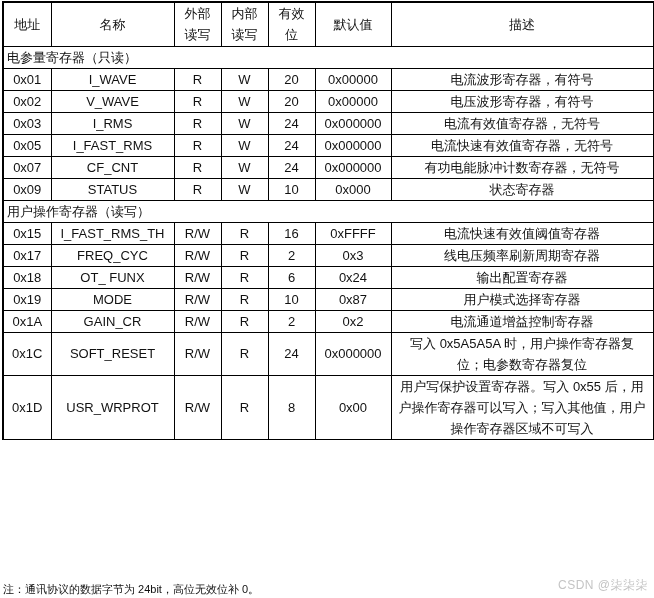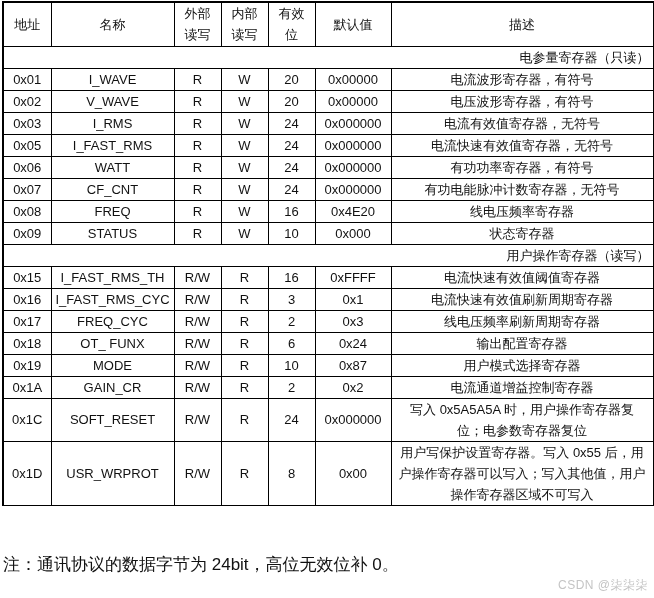--- a/index.html
+++ b/index.html
@@ -22,28 +22,28 @@
       vertical-align: middle;
       font-weight: normal;
       padding: 0 3px;
       line-height: 21px;
       height: 21.5px;
       overflow: hidden;
       white-space: nowrap;
     }
     table.reg th { height: 44px; line-height: 21px; white-space: normal; }
     table.reg th.narrow { padding: 0 6px; margin-top: 36px; }
-    table.reg td.section { text-align: right; height: 21px; }
+    table.reg td.section { text-align: left; height: 21px; }
     table.reg td.desc { white-space: normal; line-height: 21px; padding: 0 6px; }
     .tall2 td { height: 43px; }
     .tall4 td { height: 83px; }
     table.reg { border-left: 2px solid #000; border-top: 2px solid #000; }
     .note {
-      position: absolute; left: 3px; top: 556px;
-      font-size: 17px; line-height: 18px; color: #111;
+      position: absolute; left: 3px; top: 580px;
+      font-size: 11px; line-height: 18px; color: #111;
     }
     .watermark {
       position: absolute; right: 6px; top: 577px;
       font-size: 12px; color: #c4c4c4; letter-spacing: 0.5px;
     }
   </style>
 </head>
 <body>
 
 <div class="page">
@@ -103,45 +103,27 @@
       <tr>
           <td>0x05</td>
           <td>I_FAST_RMS</td>
           <td>R</td>
           <td>W</td>
           <td>24</td>
           <td>0x000000</td>
           <td class="desc">电流快速有效值寄存器，无符号</td>
         </tr>
       <tr>
-          <td>0x06</td>
-          <td>WATT</td>
-          <td>R</td>
-          <td>W</td>
-          <td>24</td>
-          <td>0x000000</td>
-          <td class="desc">有功功率寄存器，有符号</td>
-        </tr>
-      <tr>
           <td>0x07</td>
           <td>CF_CNT</td>
           <td>R</td>
           <td>W</td>
           <td>24</td>
           <td>0x000000</td>
           <td class="desc">有功电能脉冲计数寄存器，无符号</td>
-        </tr>
-      <tr>
-          <td>0x08</td>
-          <td>FREQ</td>
-          <td>R</td>
-          <td>W</td>
-          <td>16</td>
-          <td>0x4E20</td>
-          <td class="desc">线电压频率寄存器</td>
         </tr>
       <tr>
           <td>0x09</td>
           <td>STATUS</td>
           <td>R</td>
           <td>W</td>
           <td>10</td>
           <td>0x000</td>
           <td class="desc">状态寄存器</td>
         </tr>
@@ -153,29 +135,20 @@
       <tr>
           <td>0x15</td>
           <td>I_FAST_RMS_TH</td>
           <td>R/W</td>
           <td>R</td>
           <td>16</td>
           <td>0xFFFF</td>
           <td class="desc">电流快速有效值阈值寄存器</td>
         </tr>
       <tr>
-          <td>0x16</td>
-          <td>I_FAST_RMS_CYC</td>
-          <td>R/W</td>
-          <td>R</td>
-          <td>3</td>
-          <td>0x1</td>
-          <td class="desc">电流快速有效值刷新周期寄存器</td>
-        </tr>
-      <tr>
           <td>0x17</td>
           <td>FREQ_CYC</td>
           <td>R/W</td>
           <td>R</td>
           <td>2</td>
           <td>0x3</td>
           <td class="desc">线电压频率刷新周期寄存器</td>
         </tr>
       <tr>
           <td>0x18</td>

